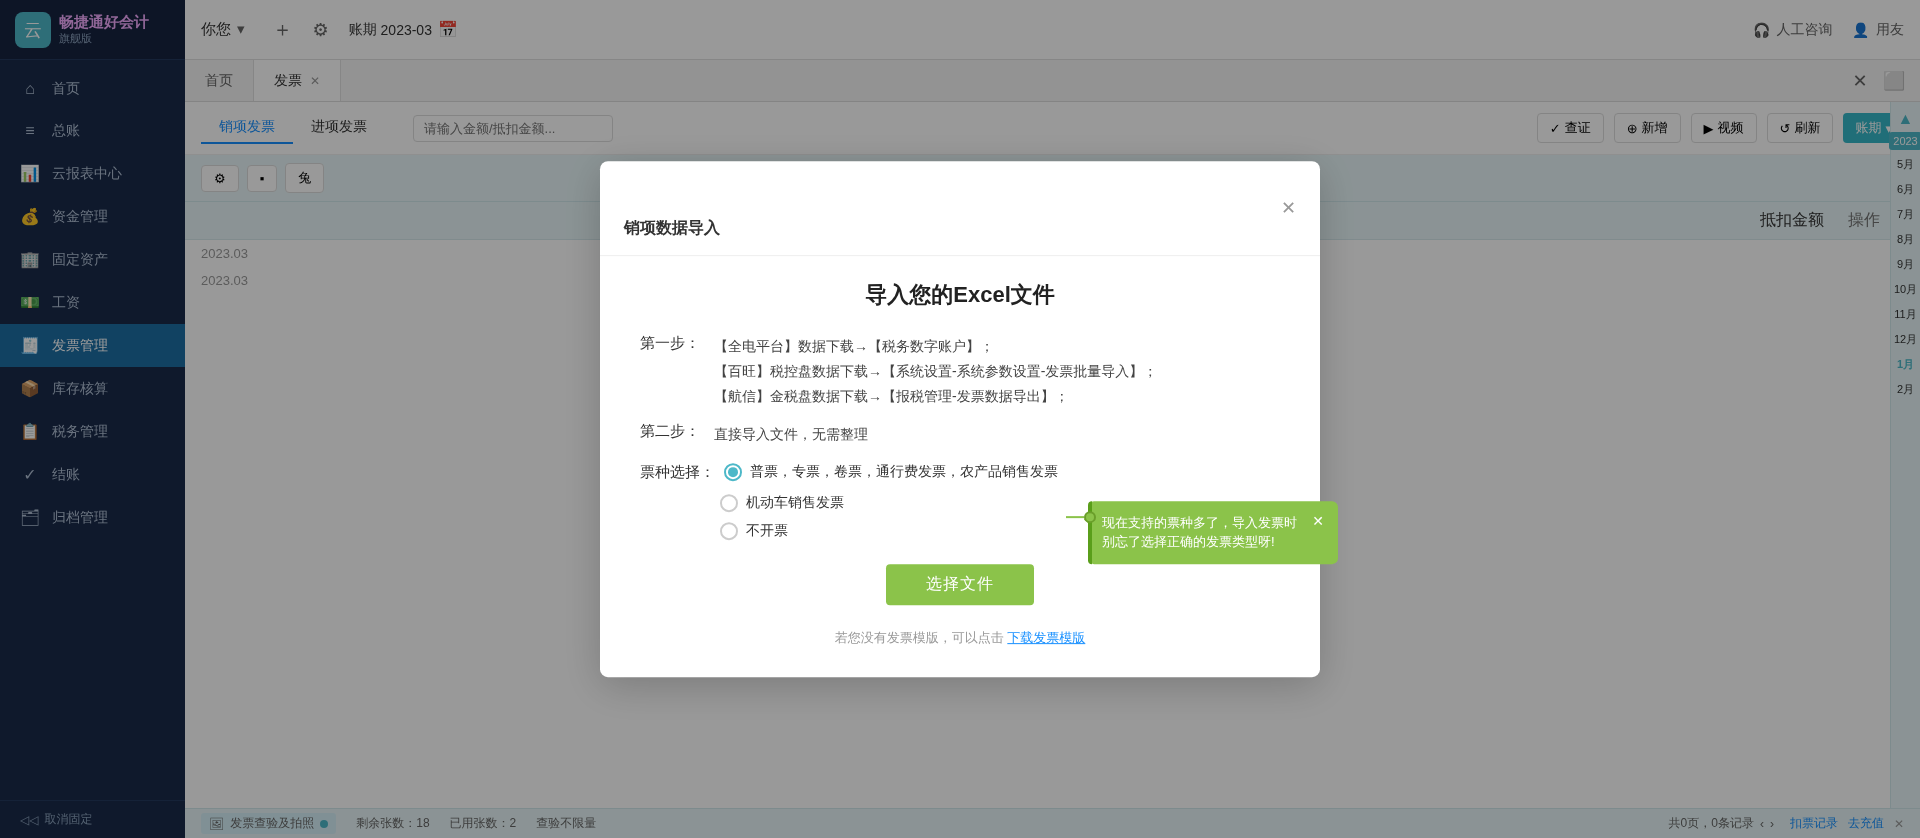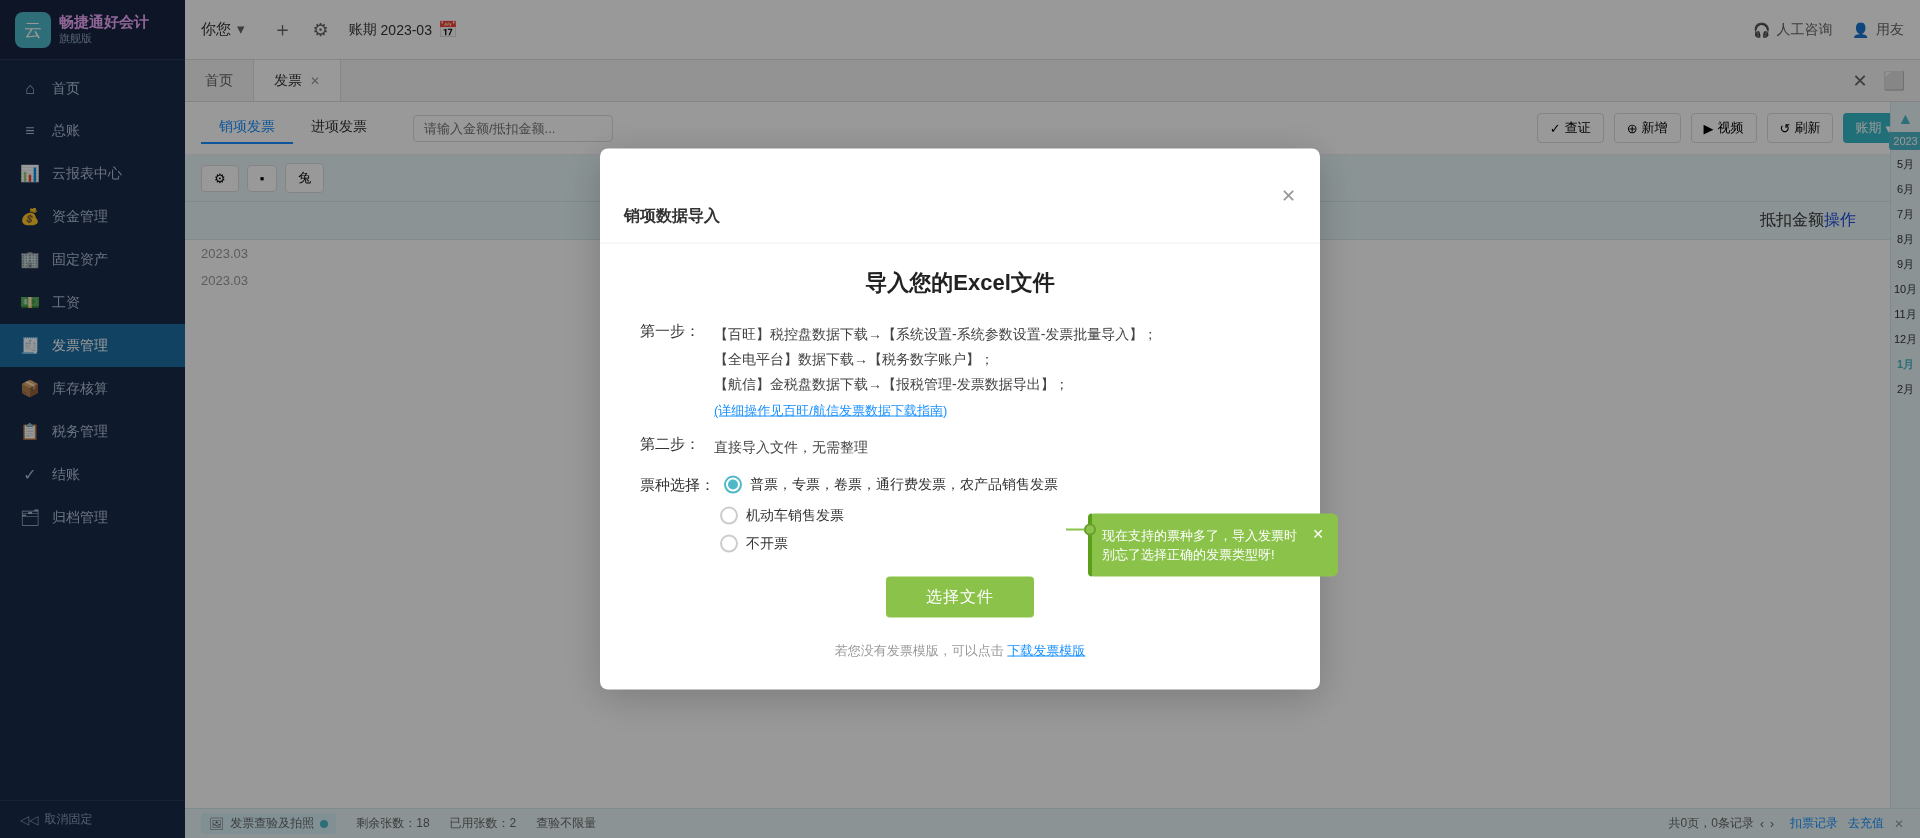--- a/index.html
+++ b/index.html
@@ -80,21 +80,21 @@
     .btn-period { background: #36b8c8; color: white; border: none; padding: 6px 12px; border-radius: 4px; font-size: 13px; cursor: pointer; display: flex; align-items: center; gap: 4px; }
 
     .table-toolbar {
       display: flex; align-items: center; padding: 8px 16px; background: #e8f6f8; border-bottom: 1px solid #d0e8ec; gap: 8px;
     }
     .table-header {
       display: flex; align-items: center; padding: 8px 16px; background: #e8f6f8; border-bottom: 1px solid #d5e8ec; font-weight: 500; font-size: 16px; color: #333;
     }
     .th { flex: 1; }
     .th-amount { width: 120px; text-align: right; }
-    .th-ops { width: 80px; color: #1d4ed8; }
+    .th-ops { width: 80px; text-align: center; color: #737373; }
 
     
     .right-panel {
       position: fixed; right: 0; top: 102px; bottom: 30px; width: 30px; background: #e8f6f8; border-left: 1px solid #d0e8ec; display: flex; flex-direction: column; align-items: center; padding: 8px 0; gap: 4px; z-index: 50;
     }
     .month-item {
       font-size: 11px; color: #333; cursor: pointer; padding: 3px 2px; text-align: center; white-space: nowrap; writing-mode: horizontal-tb;
     }
     .month-item.current { background: #4db8c8; color: white; border-radius: 3px; padding: 3px 4px; }
     .month-item.highlight { color: #4db8c8; font-weight: bold; }
@@ -365,26 +365,23 @@
   <div class="modal-header">
     <span class="modal-title">销项数据导入</span>
     <button class="modal-close">✕</button>
   </div>
   <div class="modal-body">
     <div class="modal-main-title">导入您的Excel文件</div>
 
     <div class="step-row">
       <span class="step-label">第一步：</span>
       <div class="step-content">
+        <div>【全电平台】数据下载→【税务数字账户】；</div>
         <div>【百旺】税控盘数据下载→【系统设置-系统参数设置-发票批量导入】；</div>
-        <div>【全电平台】数据下载→【税务数字账户】；</div>
         <div>【航信】金税盘数据下载→【报税管理-发票数据导出】；</div>
-        <div>
-          <a style="color:#1890ff;text-decoration:underline;cursor:pointer;font-size:13px;">(详细操作见百旺/航信发票数据下载指南)</a>
-        </div>
       </div>
     </div>
 
     <div class="step-row" style="margin-top:12px;">
       <span class="step-label">第二步：</span>
       <div class="step-content">直接导入文件，无需整理</div>
     </div>
 
     <div class="radio-section">
       <div style="display:flex; align-items:flex-start; margin-bottom:12px;">

